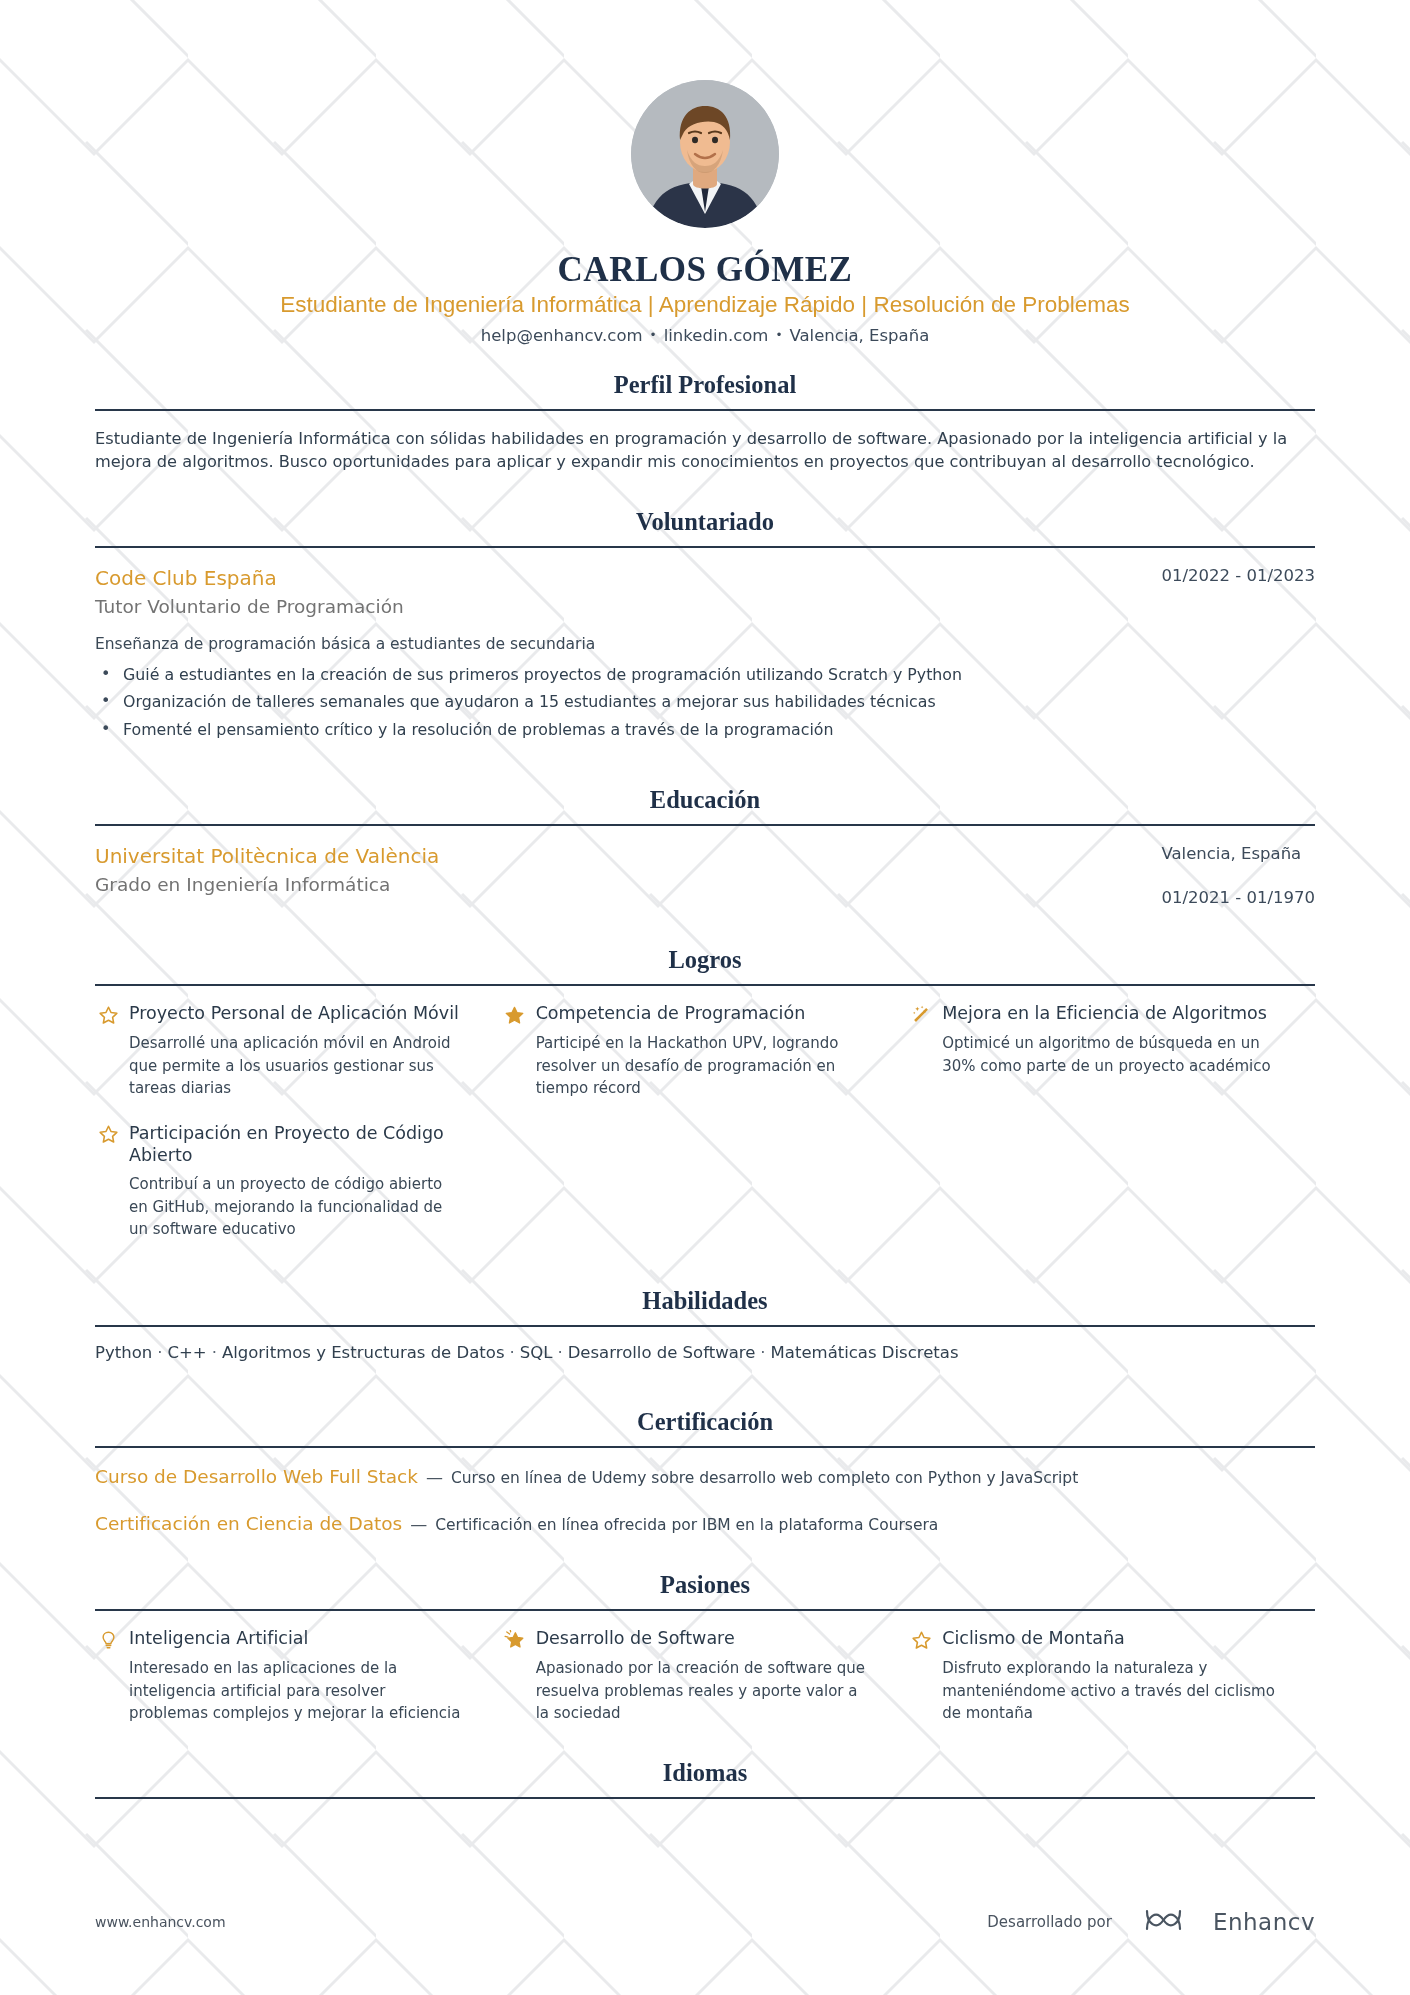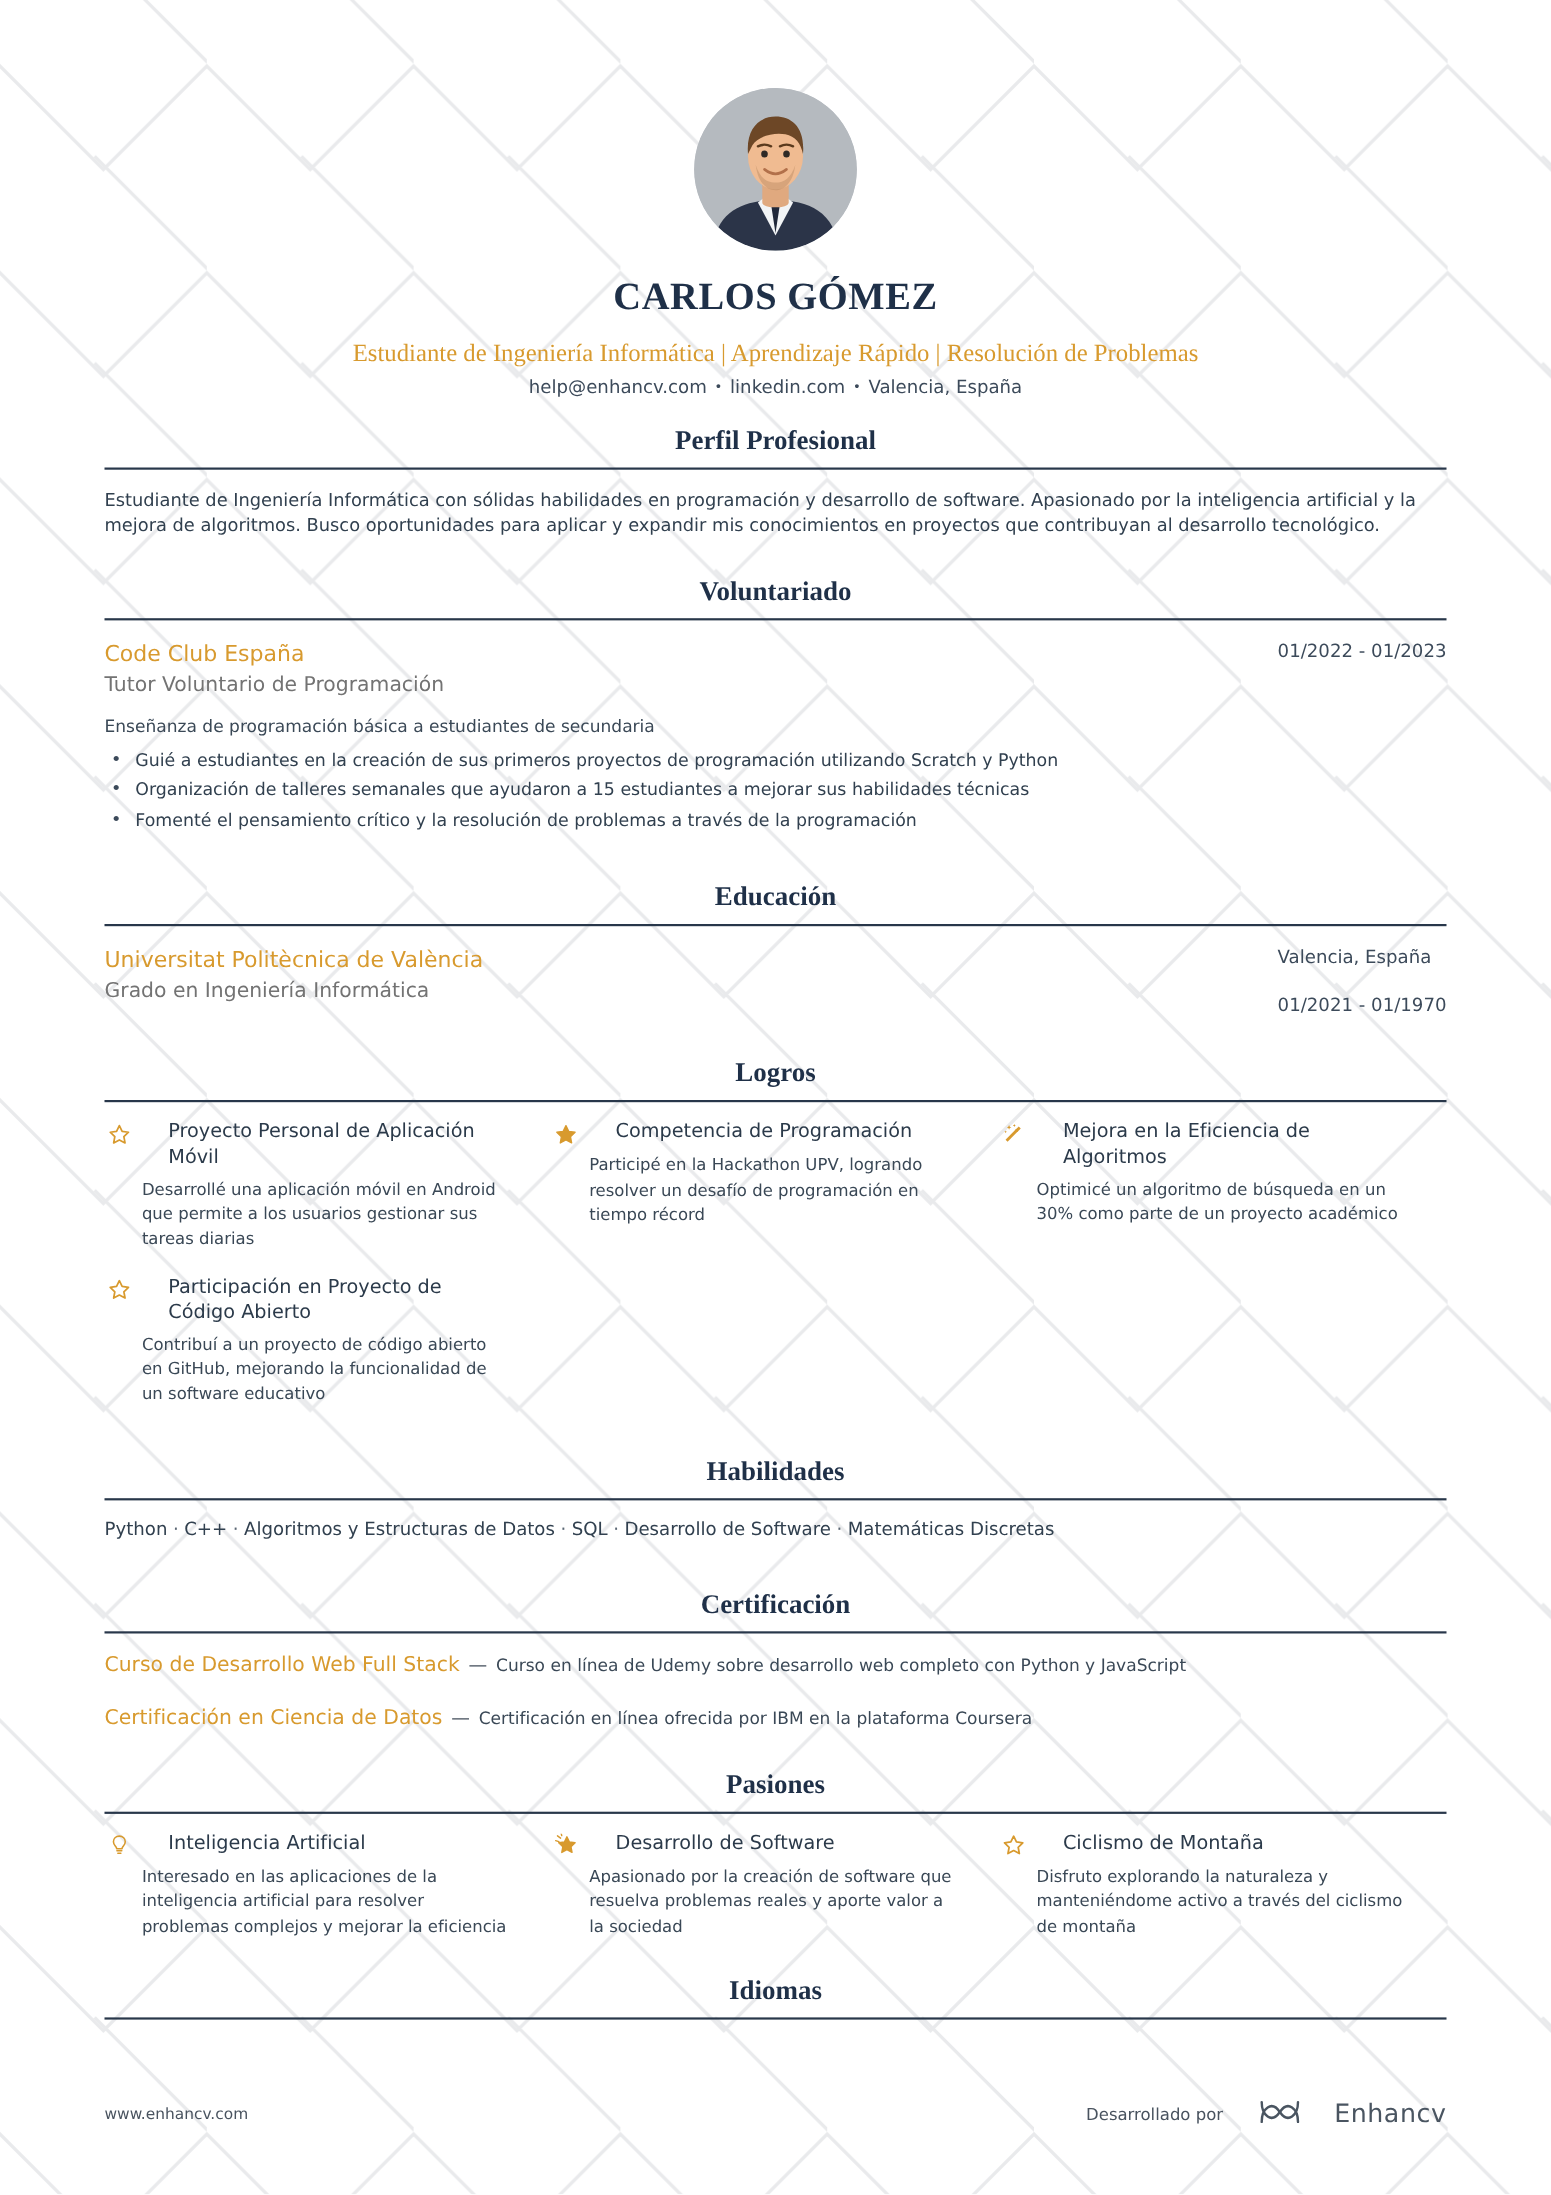--- a/index.html
+++ b/index.html
@@ -53,24 +53,24 @@
   .avatar svg { display:block; width:100%; height:100%; }
   .full-name {
     font-family: "Liberation Serif", serif;
     font-weight: bold;
     font-size: 35px;
     letter-spacing: 0.5px;
     color: #1f3048;
     margin-top: 22px;
   }
   .headline {
-    font-family: Liberation Serif, serif;
+    font-family: Liberation Sans, sans-serif;
     font-size: 22.5px;
     color: #d89a2e;
-    margin-top: 18px;
+    margin-top: 2px;
     font-weight: 400;
   }
   .contact-line {
     font-size: 16.5px;
     color: #3c4a5a;
     margin-top: 8px;
   }
   .contact-sep {
     color: #3c4a5a;
     padding: 0 7px;
@@ -166,21 +166,20 @@
   }
   .grid3 .cell {
     width: 33.33%;
     box-sizing: border-box;
     padding-right: 36px;
     margin-bottom: 22px;
   }
   .cell-head {
     display: flex;
     align-items: flex-start;
-    gap: 24px;
   }
   .cell-icon {
     width: 26px;
     min-width: 26px;
     height: 24px;
     margin-right: 8px;
     display: flex;
     align-items: center;
     justify-content: center;
     position: relative;

